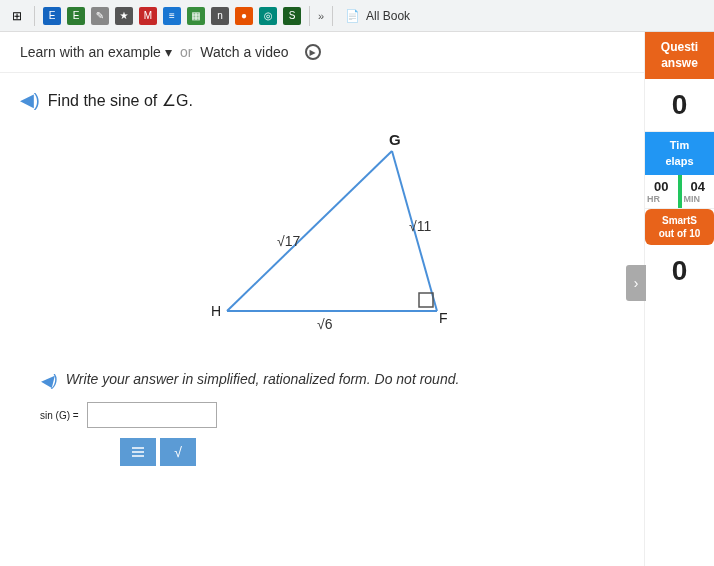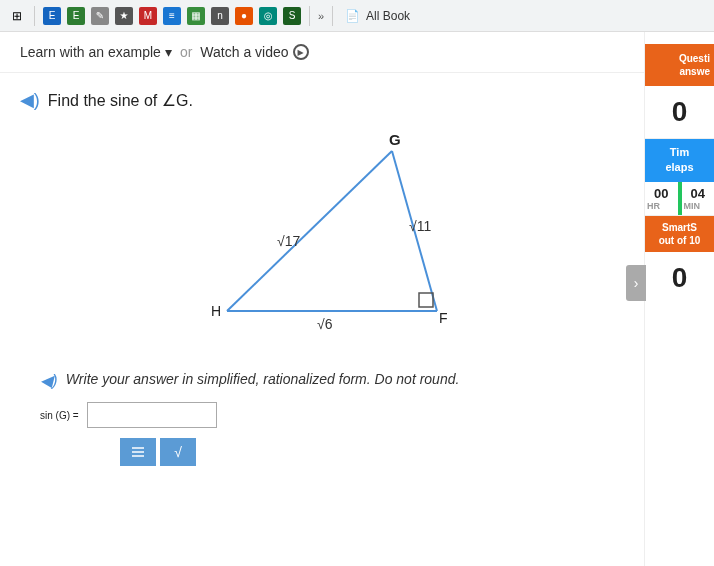--- a/index.html
+++ b/index.html
@@ -70,21 +70,21 @@
     .or-text {
       color: #999;
       font-size: 14px;
     }
     .watch-link {
       color: #333;
       font-size: 14px;
       cursor: pointer;
       display: flex;
       align-items: center;
-      gap: 4px;
+      gap: 16px;
     }
     .watch-circle {
       width: 16px;
       height: 16px;
       border: 2px solid #555;
       border-radius: 50%;
       display: inline-flex;
       align-items: center;
       justify-content: center;
       font-size: 8px;
@@ -181,26 +181,25 @@
     .right-sidebar {
       width: 70px;
       background: #fff;
       border-left: 1px solid #eee;
       display: flex;
       flex-direction: column;
     }
     .sidebar-quest-btn {
       background: #e8631a;
       color: white;
-      font-size: 10px;
-      font-weight: bold;
-      text-align: right;
+      font-size: 12px;
+      font-weight: bold;
+      text-align: center;
       padding: 8px 4px;
       line-height: 1.3;
-      margin-top: 12px;
     }
     .sidebar-score {
       background: #fff;
       text-align: center;
       font-size: 28px;
       font-weight: bold;
       color: #222;
       padding: 10px 0;
       border-bottom: 1px solid #eee;
     }
@@ -234,20 +233,21 @@
       display: block;
     }
     .sidebar-smart {
       background: #e8631a;
       color: white;
       font-size: 10px;
       font-weight: bold;
       text-align: center;
       padding: 5px 4px;
       line-height: 1.3;
+      border-radius: 6px;
     }
     .sidebar-score2 {
       background: #fff;
       text-align: center;
       font-size: 28px;
       font-weight: bold;
       color: #222;
       padding: 10px 0;
     }
 

